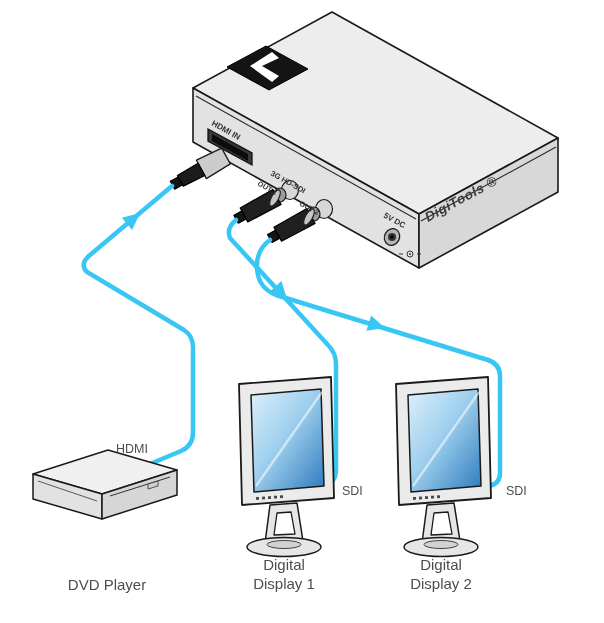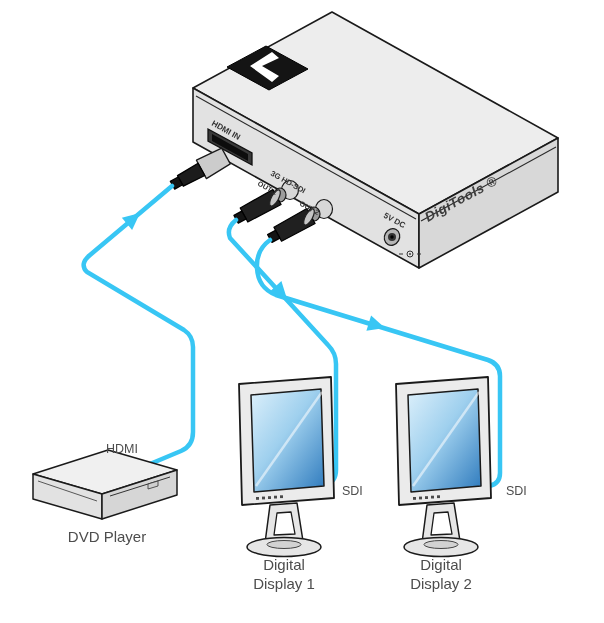--- a/index.html
+++ b/index.html
@@ -141,22 +141,22 @@
           <rect x="431" y="495.7" width="3" height="2.8"></rect>
       <rect x="437" y="495.3" width="3" height="2.8"></rect>
     </g>
     <polygon points="427,505 454,503 460,541 422,543" fill="#e6e6e6" stroke-width="1.5"></polygon>
     <polygon points="434,513 448,512 452,534 431,535" fill="#ffffff" stroke-width="1.3"></polygon>
     <ellipse cx="441" cy="547" rx="37" ry="9.5" fill="#e6e6e6" stroke-width="1.5"></ellipse>
     <ellipse cx="441" cy="544.5" rx="17" ry="4" fill="#d2d2d2" stroke="#444" stroke-width="1"></ellipse>
   </g>
 </svg>
 
-<div class="cable-label" style="left:88px;top:442px;width:50px;text-align:right;">HDMI</div>
+<div class="cable-label" style="left:98px;top:442px;width:50px;text-align:right;">HDMI</div>
 <div class="cable-label" style="left:342px;top:484px;">SDI</div>
 <div class="cable-label" style="left:506px;top:484px;">SDI</div>
 
-<div class="dev-label" style="left:37px;top:528px;width:140px;">DVD Player</div>
+<div class="dev-label" style="left:37px;top:576px;width:140px;">DVD Player</div>
 <div class="dev-label" style="left:226px;top:556px;width:116px;">Digital
 Display 1</div>
 <div class="dev-label" style="left:383px;top:556px;width:116px;">Digital
 Display 2</div>
 </div>
 
 </body></html>

